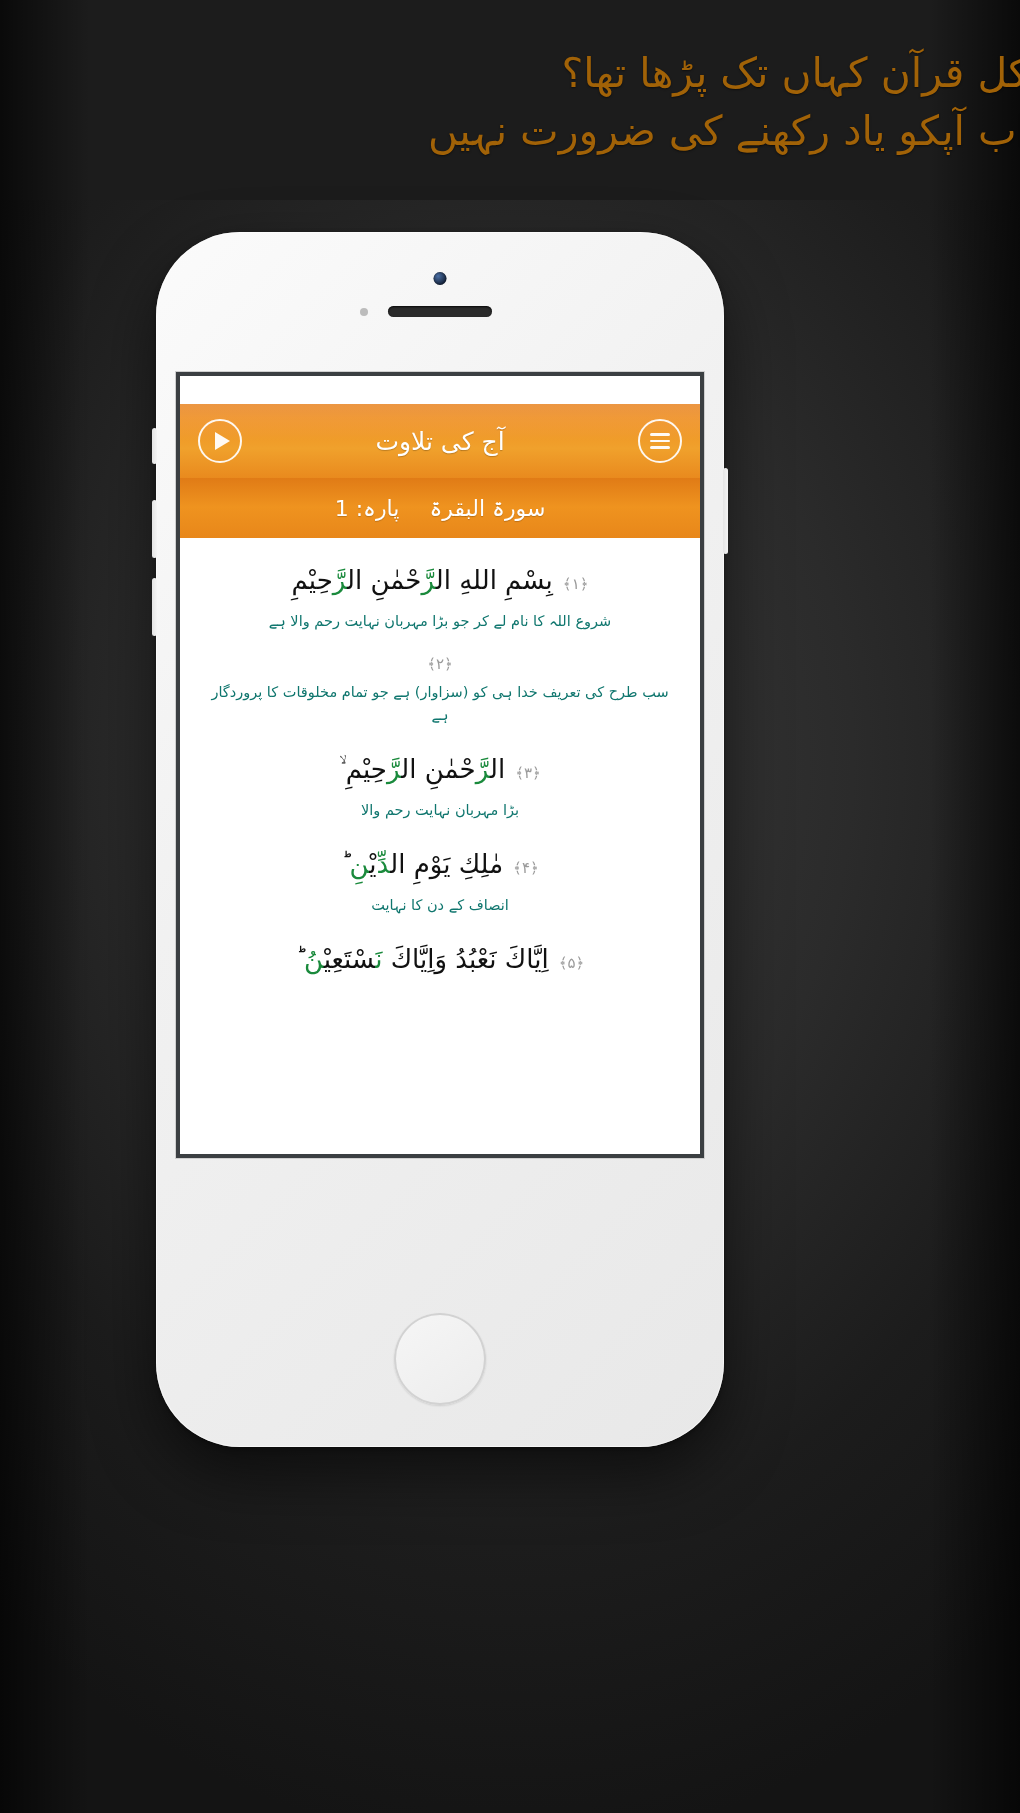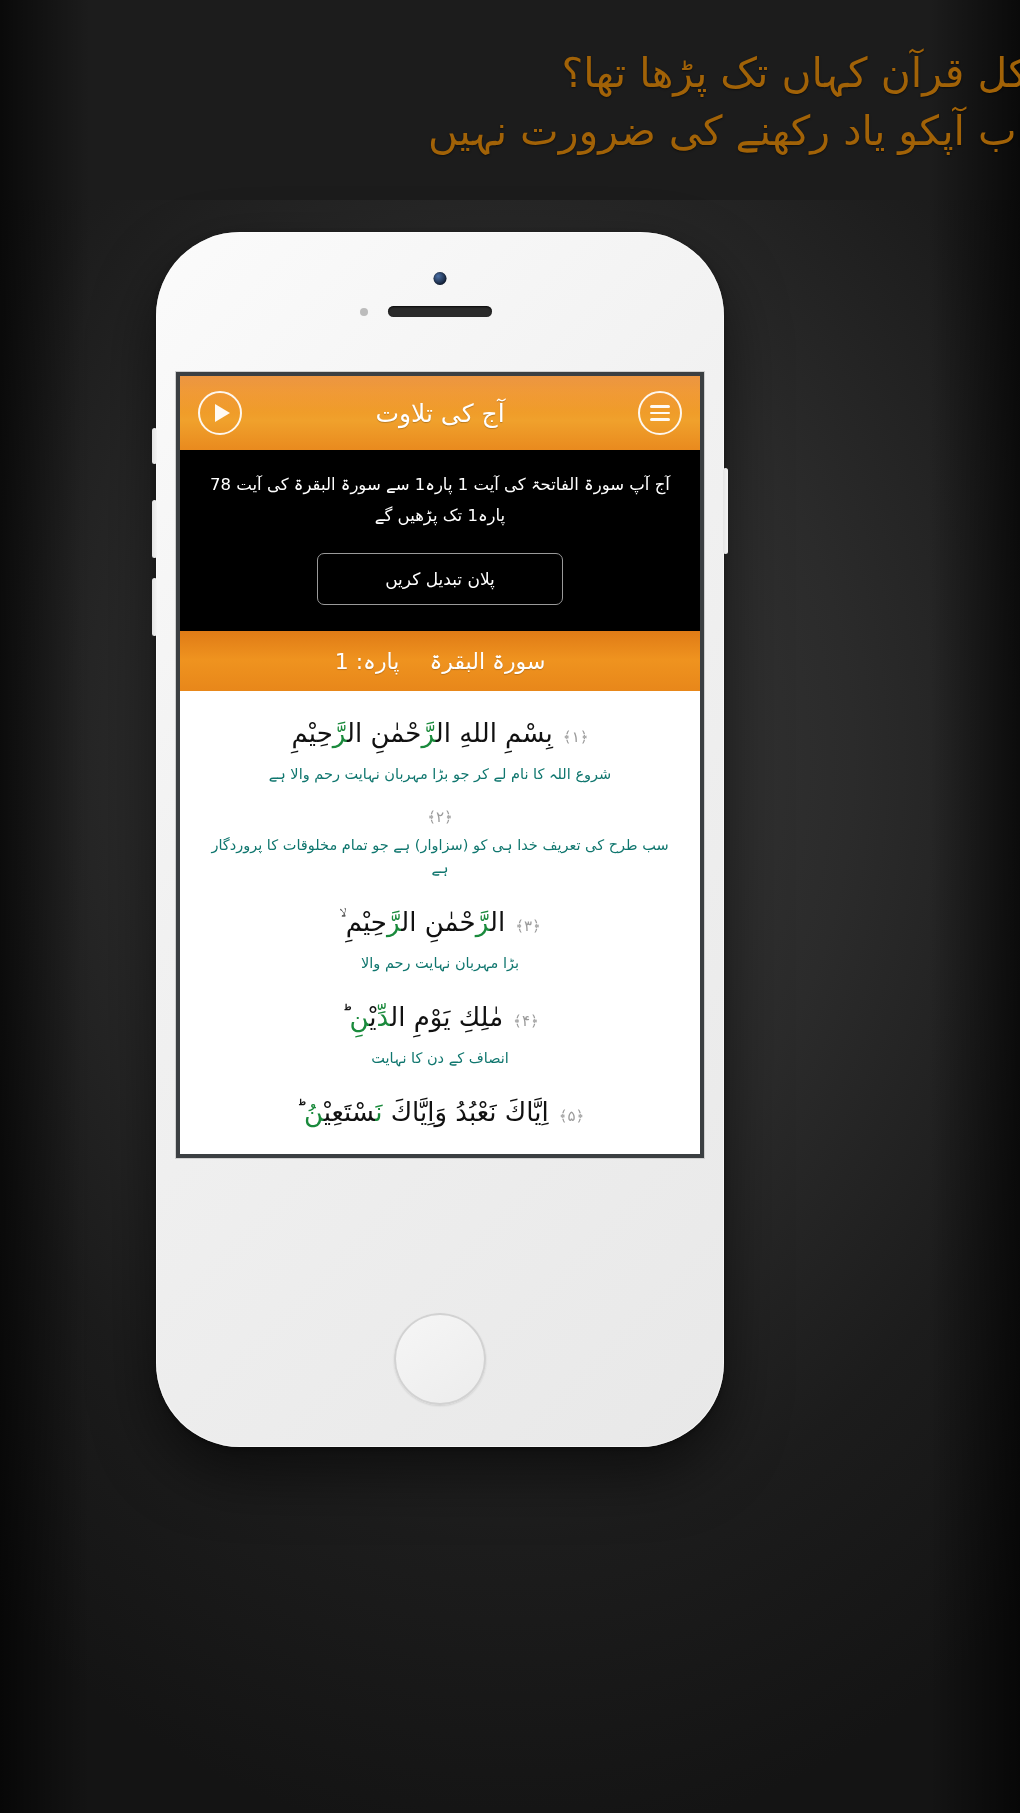--- a/index.html
+++ b/index.html
@@ -116,20 +116,21 @@
   
   .app { position:absolute; inset:4px; display:flex; flex-direction:column; background:#fff; }
 
   .app-header {
     height:74px;
     background:linear-gradient(to bottom,#e8821e 0%, #ef9022 22%, #f0a12c 60%, #e98a1e 100%);
     display:flex; align-items:center; justify-content:space-between;
     padding:0 18px;
     position:relative;
     flex:none;
+    margin-top:28px;
   }
   .app-header::after{
     content:""; position:absolute; left:0; right:0; top:0; height:50%;
     background:linear-gradient(to bottom, rgba(255,255,255,.16), rgba(255,255,255,0));
     pointer-events:none;
   }
   .hdr-title {
     position:absolute; left:0; right:0; text-align:center;
     color:#fff; font-size:25px; direction:rtl;
     font-family:"DejaVu Sans", sans-serif;
@@ -261,24 +262,20 @@
         <div class="hdr-title">آج کی تلاوت</div>
         <div class="circ-btn">
           <div class="burger">
             <i></i>
               <i></i>
               <i></i>
           </div>
         </div>
       </div>
 
-      <div class="info-panel">
-        <div class="info-text">آج آپ سورۃ الفاتحۃ کی آیت 1 پارہ1 سے سورۃ البقرۃ کی آیت 78 پارہ1 تک پڑھیں گے</div>
-        <button class="plan-btn">پلان تبدیل کریں</button>
-      </div>
 
       <div class="surah-bar">
         <span>سورۃ البقرۃ</span>
         <span>پارہ: 1</span>
       </div>
 
       <div class="verses">
           <div class="verse-block">
             <div class="ayah-line">
               <span class="ayah-num">﴿۱﴾</span>

